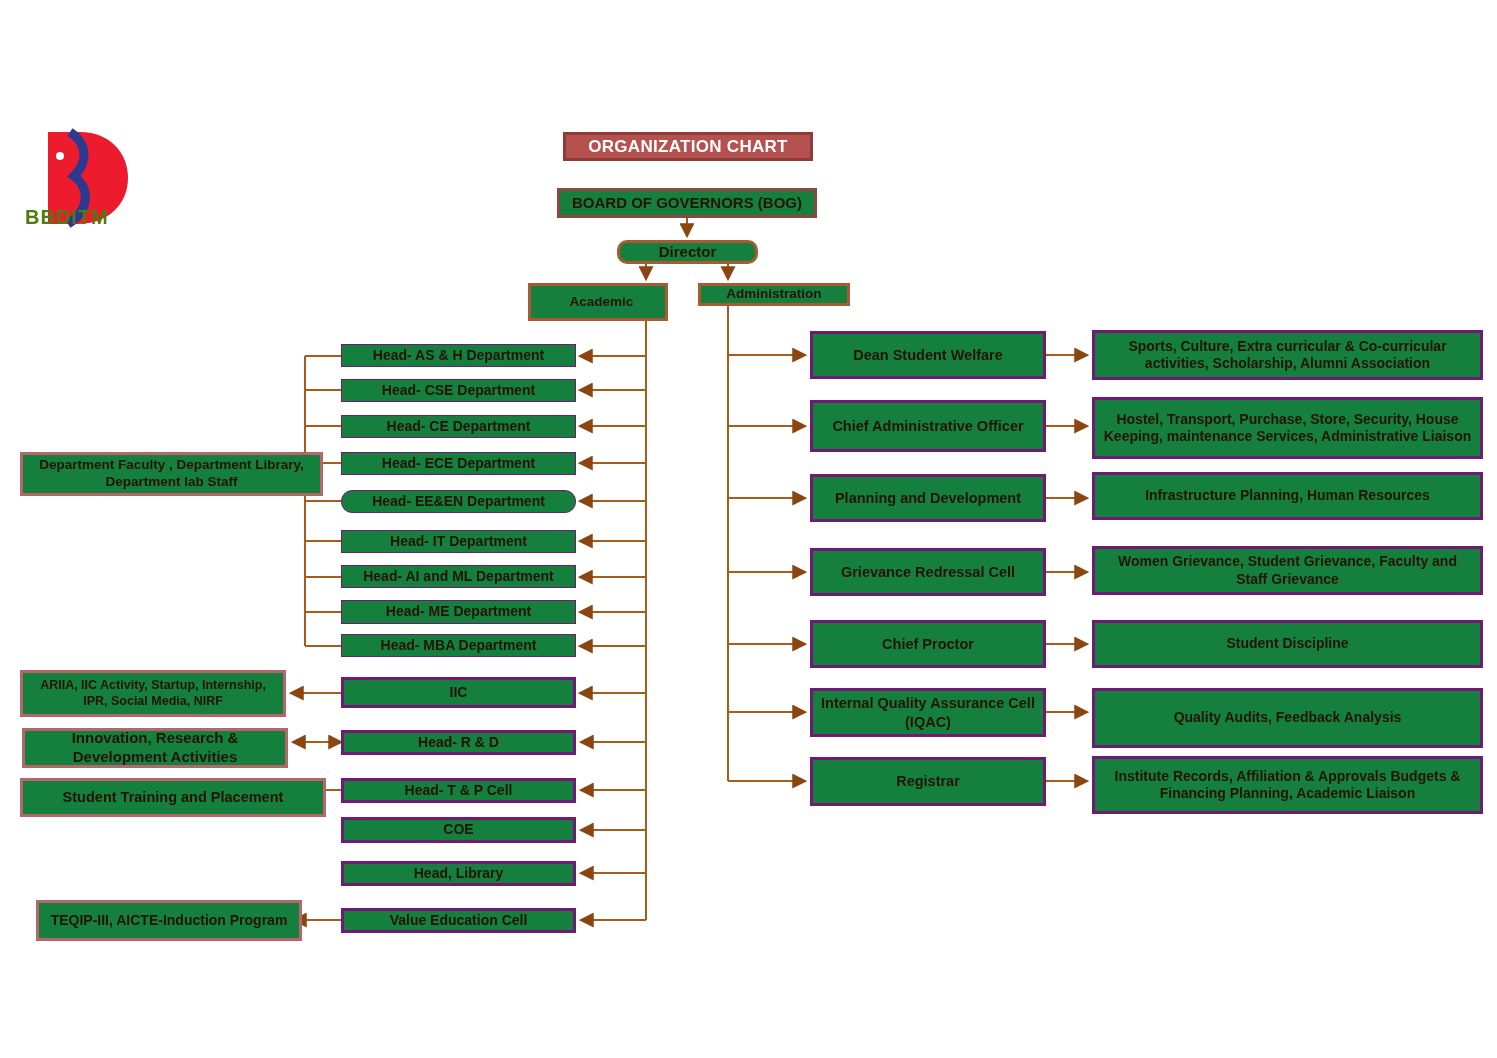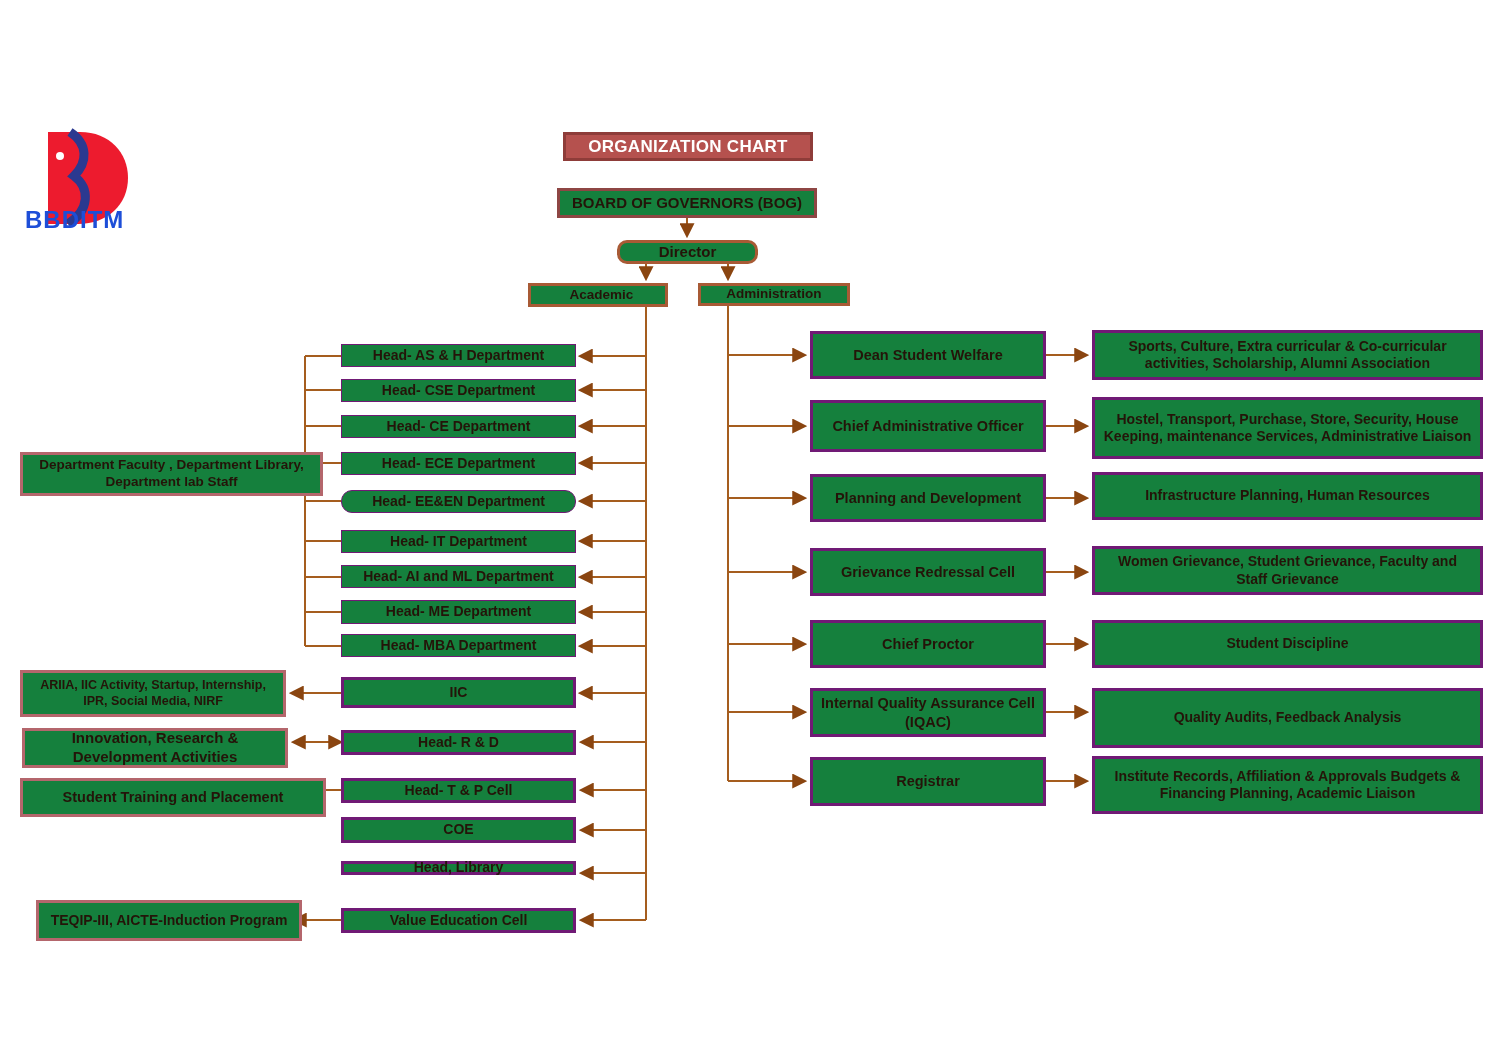--- a/index.html
+++ b/index.html
@@ -21,21 +21,21 @@
   }
   .maroon{border-color:#8e4644;}
   .orange{border-color:#a85a35;}
   .fs12{font-size:12.5px;} .fs13{font-size:15px;} .fs135{font-size:13.5px;}
   .fs14{font-size:14px;} .fs145{font-size:14.5px;} .fs15{font-size:15px;}
   #wires{position:absolute;left:0;top:0;z-index:0;}
   .node{z-index:1;}
   #logo{position:absolute;left:26px;top:126px;width:110px;height:110px;z-index:1;}
   #logo-text{
     position:absolute;left:25px;top:206px;z-index:1;
-    color:#1d4ed8;font-weight:bold;font-size:24px;letter-spacing:1px;
+    color:#4d7c0f;font-weight:bold;font-size:20px;letter-spacing:1px;
   }
 </style>
 </head>
 <body>
 
 <div id="canvas">
 
   <svg id="wires" width="1497" height="1058">
     <defs>
       <marker id="ah" viewBox="0 0 10 10" refX="8.5" refY="5" markerWidth="7.5" markerHeight="7.5" orient="auto-start-reverse">
@@ -107,37 +107,37 @@
   <svg id="logo" viewBox="0 0 110 110">
     <path d="M22,6 h32 c30,0 48,21 48,46 c0,26 -20,46 -50,46 h-30 z" fill="#ed1b2e"></path>
     <path d="M44,6 C62,18 62,36 48,50 C64,62 64,84 42,98" fill="none" stroke="#2b3990" stroke-width="9"></path>
     <circle cx="34" cy="30" r="4" fill="#ffffff"></circle>
   </svg>
   <div id="logo-text">BBDITM</div>
 
   <div class="node title-box" style="left:563px;top:132px;width:250px;height:29px;">ORGANIZATION CHART</div>
   <div class="node maroon fs15" style="left:557px;top:188px;width:260px;height:30px;">BOARD OF GOVERNORS (BOG)</div>
   <div class="node orange fs15" style="left:617px;top:240px;width:141px;height:24px;border-radius:10px;">Director</div>
-  <div class="node orange fs135" style="left:528px;top:283px;width:140px;height:24px;padding-left:13px;">Academic</div>
+  <div class="node orange fs135" style="left:528px;top:283px;width:140px;height:38px;padding-left:13px;">Academic</div>
   <div class="node orange fs135" style="left:698px;top:283px;width:152px;height:23px;">Administration</div>
 
   <div class="node thin fs14" style="left:341px;top:344px;width:235px;height:23px;">Head- AS &amp; H Department</div>
   <div class="node thin fs14" style="left:341px;top:379px;width:235px;height:23px;">Head- CSE Department</div>
   <div class="node thin fs14" style="left:341px;top:415px;width:235px;height:23px;">Head- CE Department</div>
   <div class="node thin fs14" style="left:341px;top:452px;width:235px;height:23px;">Head- ECE Department</div>
   <div class="node thin fs14" style="left:341px;top:490px;width:235px;height:23px;border-radius:11px;">Head- EE&amp;EN Department</div>
   <div class="node thin fs14" style="left:341px;top:530px;width:235px;height:23px;">Head- IT Department</div>
   <div class="node thin fs14" style="left:341px;top:565px;width:235px;height:23px;">Head- AI and ML Department</div>
   <div class="node thin fs14" style="left:341px;top:600px;width:235px;height:24px;">Head- ME Department</div>
   <div class="node thin fs14" style="left:341px;top:634px;width:235px;height:23px;">Head- MBA Department</div>
   <div class="node fs14" style="left:341px;top:677px;width:235px;height:31px;">IIC</div>
   <div class="node fs14" style="left:341px;top:730px;width:235px;height:25px;">Head- R &amp; D</div>
   <div class="node fs14" style="left:341px;top:778px;width:235px;height:25px;">Head- T &amp; P Cell</div>
   <div class="node fs14" style="left:341px;top:817px;width:235px;height:26px;">COE</div>
-  <div class="node fs14" style="left:341px;top:861px;width:235px;height:14px;">Head, Library</div>
+  <div class="node fs14" style="left:341px;top:861px;width:235px;height:25px;">Head, Library</div>
   <div class="node fs14" style="left:341px;top:908px;width:235px;height:25px;">Value Education Cell</div>
 
   <div class="node leftcol fs135" style="left:20px;top:452px;width:303px;height:44px;">Department Faculty , Department Library, Department  lab Staff</div>
   <div class="node leftcol fs12" style="left:20px;top:670px;width:266px;height:47px;">ARIIA, IIC Activity, Startup, Internship, IPR, Social Media, NIRF</div>
   <div class="node leftcol fs13" style="left:22px;top:728px;width:266px;height:40px;">Innovation, Research &amp; Development Activities</div>
   <div class="node leftcol fs145" style="left:20px;top:778px;width:306px;height:39px;text-align:center;">Student Training and Placement</div>
   <div class="node leftcol fs14" style="left:36px;top:900px;width:266px;height:41px;">TEQIP-III, AICTE-Induction Program</div>
 
   <div class="node fs145" style="left:810px;top:331px;width:236px;height:48px;">Dean Student Welfare</div>
   <div class="node fs145" style="left:810px;top:400px;width:236px;height:52px;">Chief Administrative Officer</div>

